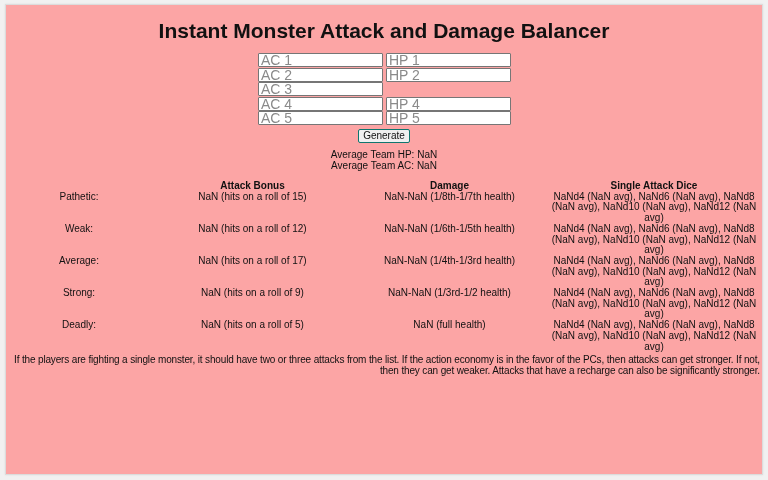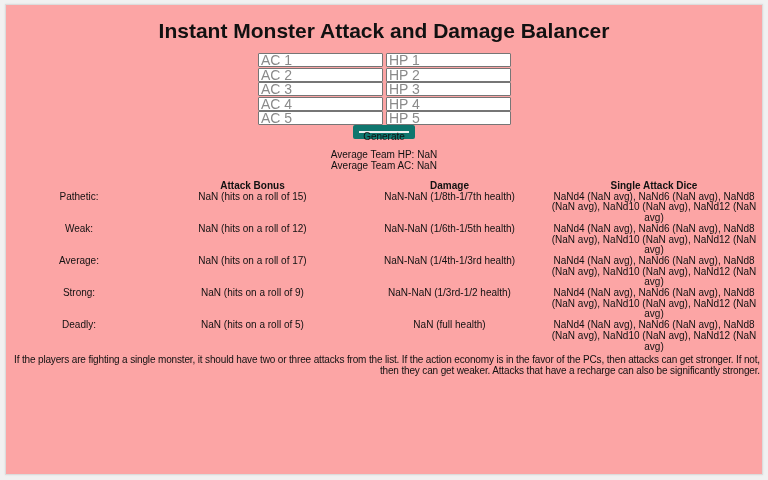--- a/index.html
+++ b/index.html
@@ -27,21 +27,21 @@
       box-sizing:border-box; width:125px; height:14px;
       border:1px solid #767676; border-radius:1px;
       font-family:"Liberation Sans", sans-serif; font-size:14px;
       padding:0 2px; margin:0; color:#111; background:#fff;
     }
     .row input::placeholder { color:#8a8a8a; }
     .gen-wrap { position:absolute; top:120px; left:0; width:100%; text-align:center; }
     .gen-btn {
       font-family:"Liberation Sans", sans-serif; font-size:10px;
       padding:1px 4px; height:14px; line-height:10px;
-      background:#efefef; border:6px solid #0f766e; border-radius:2px; color:#111;
+      background:#efefef; border:1px solid #0f766e; border-radius:2px; color:#111;
     }
     .avgs {
       position:absolute; top:144px; left:0; width:100%;
       text-align:center; font-size:10px; line-height:11px;
     }
     table {
       position:absolute; top:176px; left:0; width:756px;
       border-collapse:collapse; font-size:10px; line-height:10.7px;
     }
     th { font-weight:bold; padding:0; text-align:center; }
@@ -66,21 +66,20 @@
     <div class="row">
       <input type="text" placeholder="AC 1" style="">
       <input type="text" placeholder="HP 1" style="">
     </div>
     <div class="row">
       <input type="text" placeholder="AC 2" style="">
       <input type="text" placeholder="HP 2" style="">
     </div>
     <div class="row">
       <input type="text" placeholder="AC 3" style="">
-      <input type="text" placeholder="HP 3" style="">
     </div>
     <div class="row">
       <input type="text" placeholder="AC 4" style="">
       <input type="text" placeholder="HP 4" style="">
     </div>
     <div class="row">
       <input type="text" placeholder="AC 5" style="">
       <input type="text" placeholder="HP 5" style="">
     </div>
   </div>

